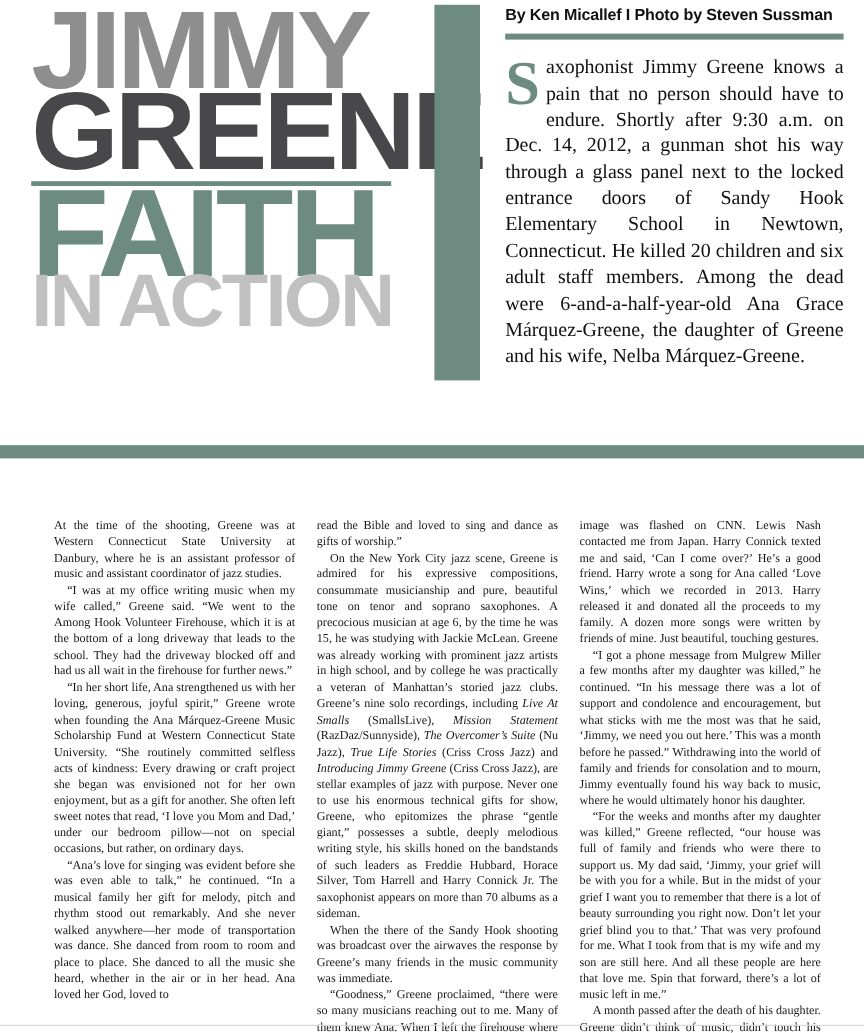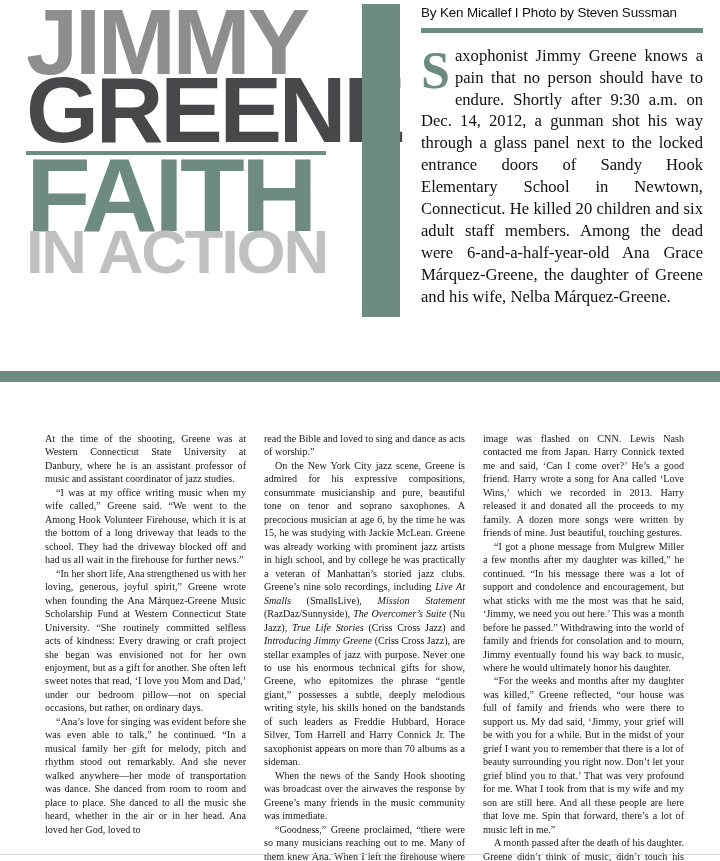--- a/index.html
+++ b/index.html
@@ -84,21 +84,21 @@
   
   #deck-col {
     position: absolute;
     left: 421px;
     top: 6px;
     width: 282px;
   }
   #byline {
     font-family: "Liberation Sans", sans-serif;
     font-size: 13.4px;
-    font-weight: normal;
+    font-weight: bold;
     color: #111111;
     letter-spacing: -0.01em;
     white-space: nowrap;
     line-height: 1.1;
   }
   #byline-rule {
     margin-top: 7px;
     height: 5px;
     background: #6e8b81;
     width: 282px;
@@ -196,23 +196,23 @@
 <div id="section-rule"></div>
 
 <div id="body-cols">
   <div class="col" id="col-1">
       <p class="noindent">At the time of the shooting, Greene was at Western Connecticut State University at Danbury, where he is an assistant professor of music and assistant coordinator of jazz studies.</p>
       <p>“I was at my office writing music when my wife called,” Greene said. “We went to the Among Hook Volunteer Firehouse, which it is at the bottom of a long driveway that leads to the school. They had the driveway blocked off and had us all wait in the firehouse for further news.”</p>
       <p>“In her short life, Ana strengthened us with her loving, generous, joyful spirit,” Greene wrote when founding the Ana Márquez-Greene Music Scholarship Fund at Western Connecticut State University. “She routinely committed selfless acts of kindness: Every drawing or craft project she began was envisioned not for her own enjoyment, but as a gift for another. She often left sweet notes that read, ‘I love you Mom and Dad,’ under our bedroom pillow—not on special occasions, but rather, on ordinary days.</p>
       <p>“Ana’s love for singing was evident before she was even able to talk,” he continued. “In a musical family her gift for melody, pitch and rhythm stood out remarkably. And she never walked anywhere—her mode of transportation was dance. She danced from room to room and place to place. She danced to all the music she heard, whether in the air or in her head. Ana loved her God, loved to</p>
     </div>
   <div class="col" id="col-2">
-      <p class="noindent">read the Bible and loved to sing and dance as acts of worship.”</p>
+      <p class="noindent">read the Bible and loved to sing and dance as gifts of worship.”</p>
       <p>On the New York City jazz scene, Greene is admired for his expressive compositions, consummate musicianship and pure, beautiful tone on tenor and soprano saxophones. A precocious musician at age 6, by the time he was 15, he was studying with Jackie McLean. Greene was already working with prominent jazz artists in high school, and by college he was practically a veteran of Manhattan’s storied jazz clubs. Greene’s nine solo recordings, including <i>Live At Smalls</i> (SmallsLive), <i>Mission Statement</i> (RazDaz/Sunnyside), <i>The Overcomer’s Suite</i> (Nu Jazz), <i>True Life Stories</i> (Criss Cross Jazz) and <i>Introducing Jimmy Greene</i> (Criss Cross Jazz), are stellar examples of jazz with purpose. Never one to use his enormous technical gifts for show, Greene, who epitomizes the phrase “gentle giant,” possesses a subtle, deeply melodious writing style, his skills honed on the bandstands of such leaders as Freddie Hubbard, Horace Silver, Tom Harrell and Harry Connick Jr. The saxophonist appears on more than 70 albums as a sideman.</p>
-      <p>When the news of the Sandy Hook shooting was broadcast over the airwaves the response by Greene’s many friends in the music community was immediate.</p>
+      <p>When the there of the Sandy Hook shooting was broadcast over the airwaves the response by Greene’s many friends in the music community was immediate.</p>
       <p>“Goodness,” Greene proclaimed, “there were so many musicians reaching out to me. Many of them knew Ana. When I left the firehouse where they had us waiting all afternoon, there was a row of news’ cameras outside. Within moments my</p>
     </div>
   <div class="col" id="col-3">
       <p class="noindent">image was flashed on CNN. Lewis Nash contacted me from Japan. Harry Connick texted me and said, ‘Can I come over?’ He’s a good friend. Harry wrote a song for Ana called ‘Love Wins,’ which we recorded in 2013. Harry released it and donated all the proceeds to my family. A dozen more songs were written by friends of mine. Just beautiful, touching gestures.</p>
       <p>“I got a phone message from Mulgrew Miller a few months after my daughter was killed,” he continued. “In his message there was a lot of support and condolence and encouragement, but what sticks with me the most was that he said, ‘Jimmy, we need you out here.’ This was a month before he passed.” Withdrawing into the world of family and friends for consolation and to mourn, Jimmy eventually found his way back to music, where he would ultimately honor his daughter.</p>
       <p>“For the weeks and months after my daughter was killed,” Greene reflected, “our house was full of family and friends who were there to support us. My dad said, ‘Jimmy, your grief will be with you for a while. But in the midst of your grief I want you to remember that there is a lot of beauty surrounding you right now. Don’t let your grief blind you to that.’ That was very profound for me. What I took from that is my wife and my son are still here. And all these people are here that love me. Spin that forward, there’s a lot of music left in me.”</p>
       <p>A month passed after the death of his daughter. Greene didn’t think of music, didn’t touch his tenor.</p>
     </div>
 </div>
 

